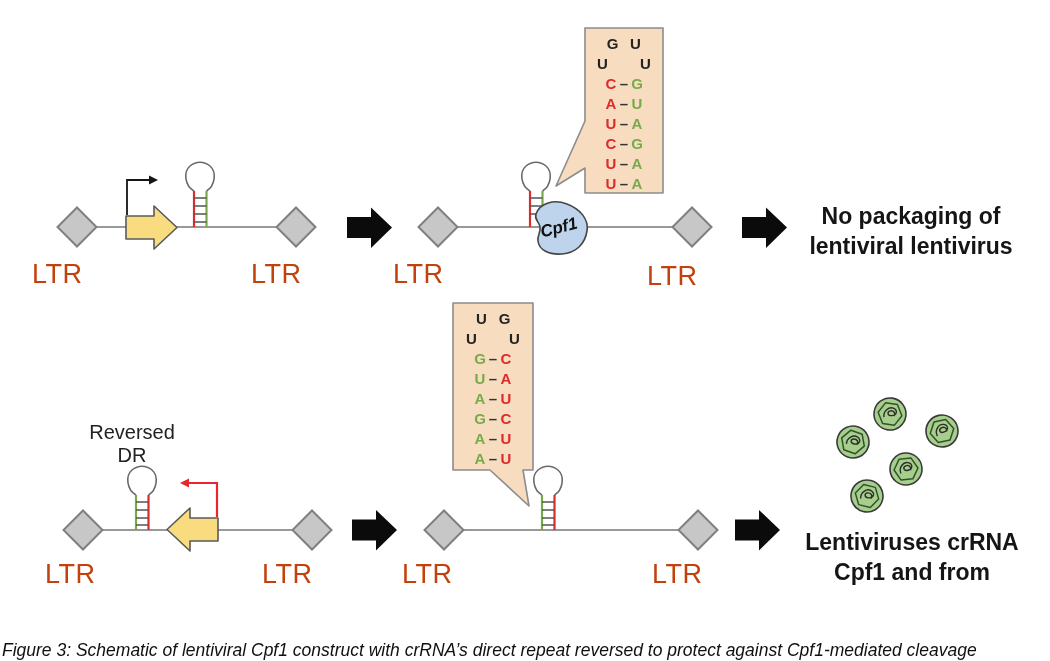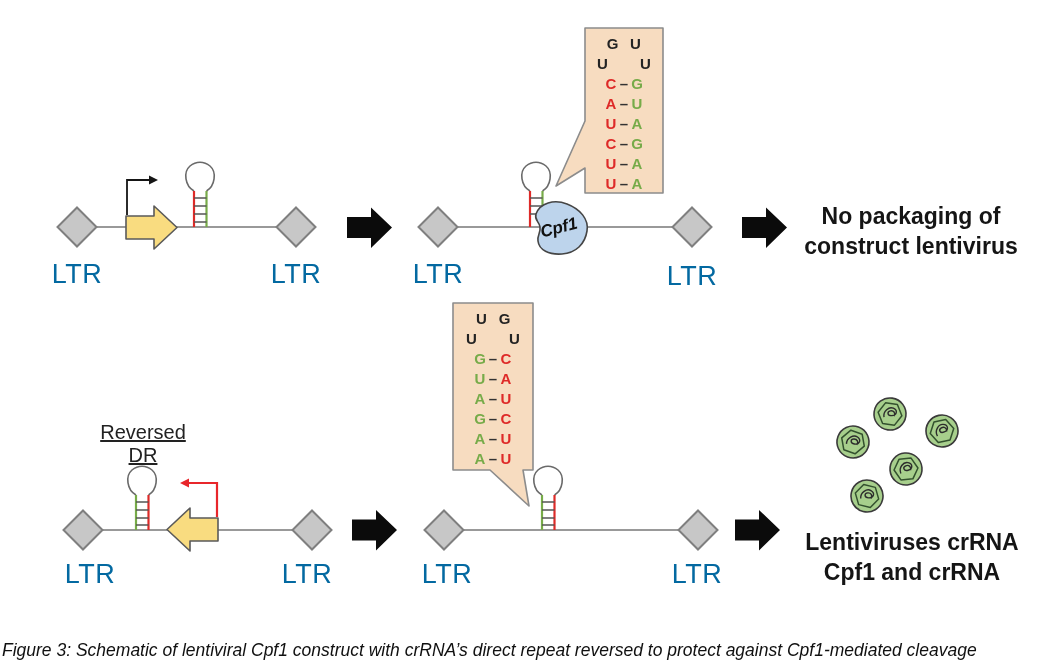--- a/index.html
+++ b/index.html
@@ -23,21 +23,21 @@
   .strand-red{stroke:var(--seq-red,#de2a28);stroke-width:2.2;}
   .strand-green{stroke:var(--seq-green,#77ab49);stroke-width:2.2;}
   .rung{stroke:#555;stroke-width:1.5;}
   .callout{fill:var(--callout-peach,#f7dcc0);stroke:var(--callout-border,#8c8c8c);stroke-width:1.6;stroke-linejoin:round;}
   .cpf1-blob{fill:var(--cpf1-blue,#bdd4ec);stroke:#454545;stroke-width:1.6;}
   .virus-body{fill:var(--virus-green,#a7cf8c);stroke:#3a3a3a;stroke-width:1.6;}
   .virus-capsid{fill:var(--virus-green,#a7cf8c);stroke:#33512e;stroke-width:1.5;stroke-linejoin:round;}
   .virus-rna{fill:none;stroke:#2c2c2c;stroke-width:1.4;}
 
   
-  .ltr-label{width:90px;text-align:center;font-size:27px;letter-spacing:.5px;color:#0369a1;}
+  .ltr-label{width:90px;text-align:left;font-size:27px;letter-spacing:.5px;color:#c2410c;}
   .result-text{text-align:center;font-size:23px;line-height:30px;color:#151515;font-weight:bold;}
   .reversed-dr{width:120px;text-align:center;font-size:20px;line-height:23px;color:#222;}
   .cpf1-label{width:62px;text-align:center;font-weight:bold;font-style:italic;font-size:17px;
               transform:rotate(-14deg);color:#111;}
   .caption{font-style:italic;font-size:17.5px;line-height:21.5px;color:#101010;}
 
   
   .callout-seq{font-weight:700;font-size:15px;}
   .seq-row{display:flex;justify-content:center;height:20px;line-height:20px;}
   .seq-row span{display:inline-block;text-align:center;}
@@ -149,33 +149,33 @@
   <div class="abs ltr-label" style="left:393px;top:259px;">LTR</div>
   <div class="abs ltr-label" style="left:647px;top:261px;">LTR</div>
 
   <div class="abs ltr-label" style="left:45px;top:559px;">LTR</div>
   <div class="abs ltr-label" style="left:262px;top:559px;">LTR</div>
   <div class="abs ltr-label" style="left:402px;top:559px;">LTR</div>
   <div class="abs ltr-label" style="left:652px;top:559px;">LTR</div>
 
   <div class="abs cpf1-label" style="left:528px;top:218px;">Cpf1</div>
 
-  <div class="abs reversed-dr" style="left:83px;top:421px;text-decoration:underline;">
+  <div class="abs reversed-dr" style="left:72px;top:421px;">
     <div>Reversed</div>
     <div>DR</div>
   </div>
 
   <div class="abs result-text" style="left:789px;top:201px;width:244px;">
     <div>No packaging of</div>
-    <div>construct lentivirus</div>
+    <div>lentiviral lentivirus</div>
   </div>
 
   <div class="abs result-text" style="left:791px;top:527px;width:242px;">
     <div>Lentiviruses crRNA</div>
-    <div>Cpf1 and crRNA</div>
+    <div>Cpf1 and from</div>
   </div>
 
   <div class="abs callout-seq top-seq" style="left:585px;top:34px;width:78px;">
     <div class="seq-row row-loop1">
       <span class="loopch">G</span>
       <span class="loopch">U</span>
     </div>
     <div class="seq-row row-loop2">
       <span class="loopch">U</span>
       <span class="loopch">U</span>

